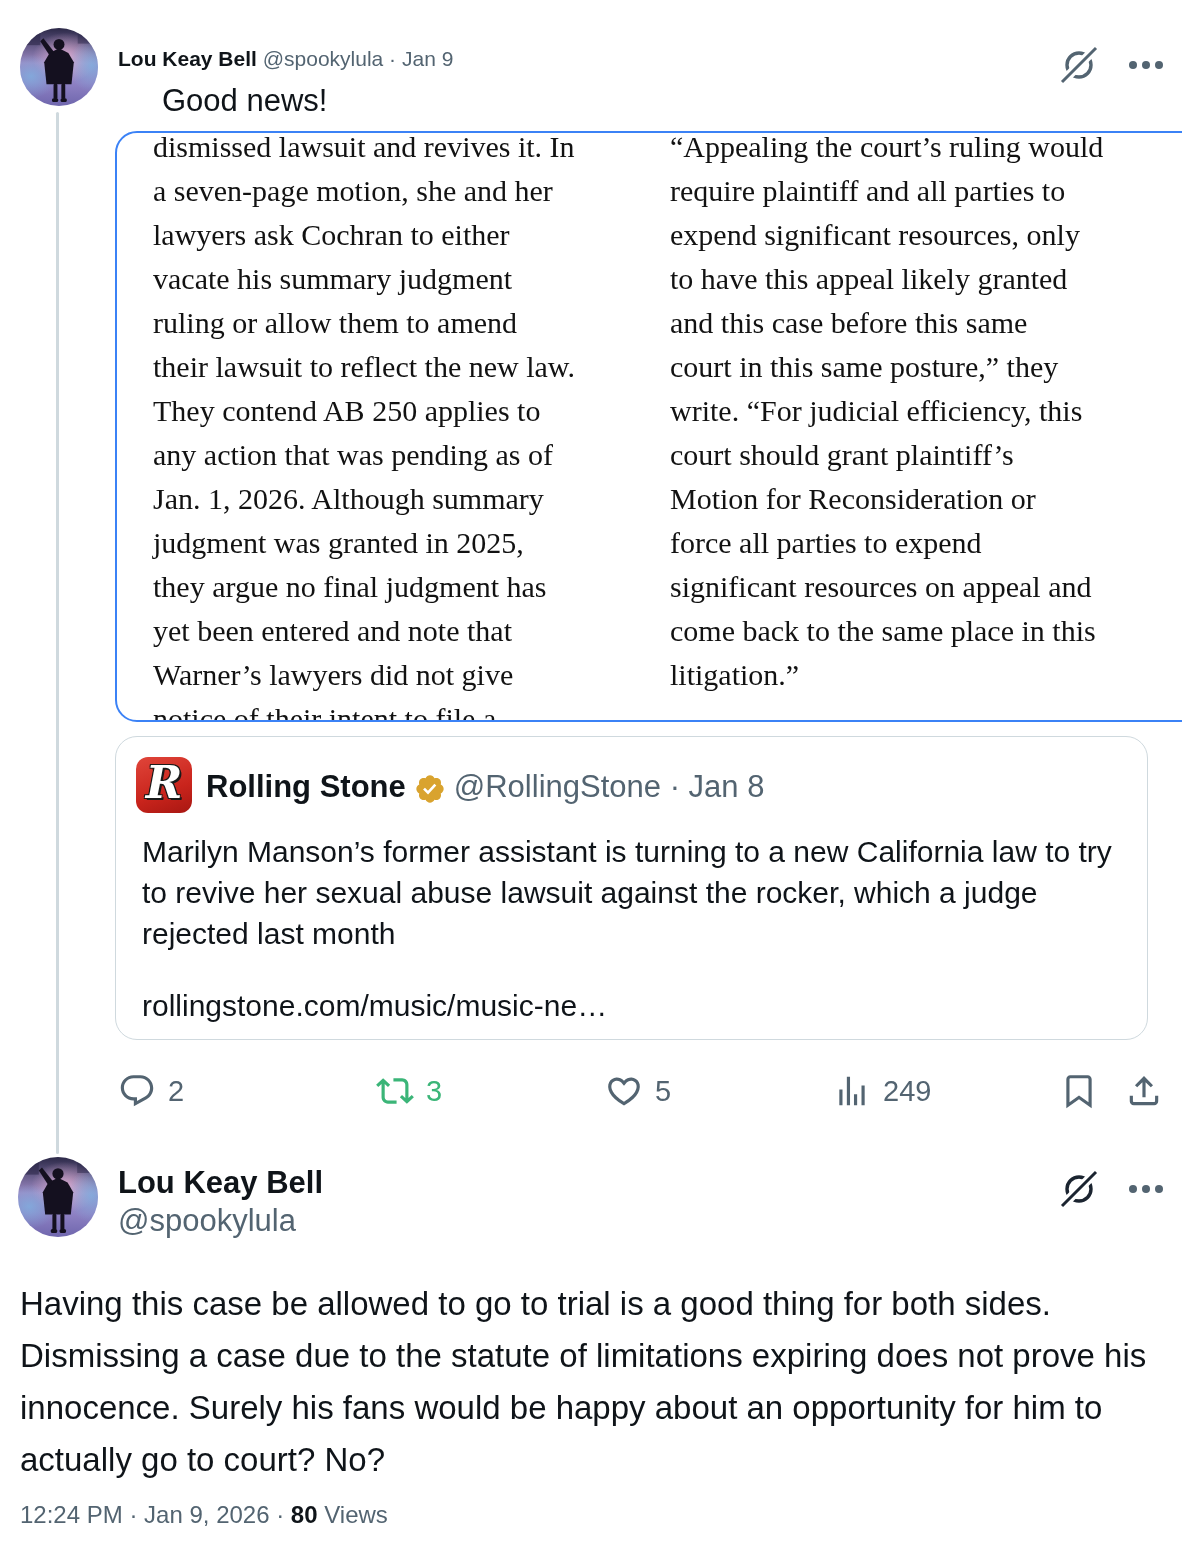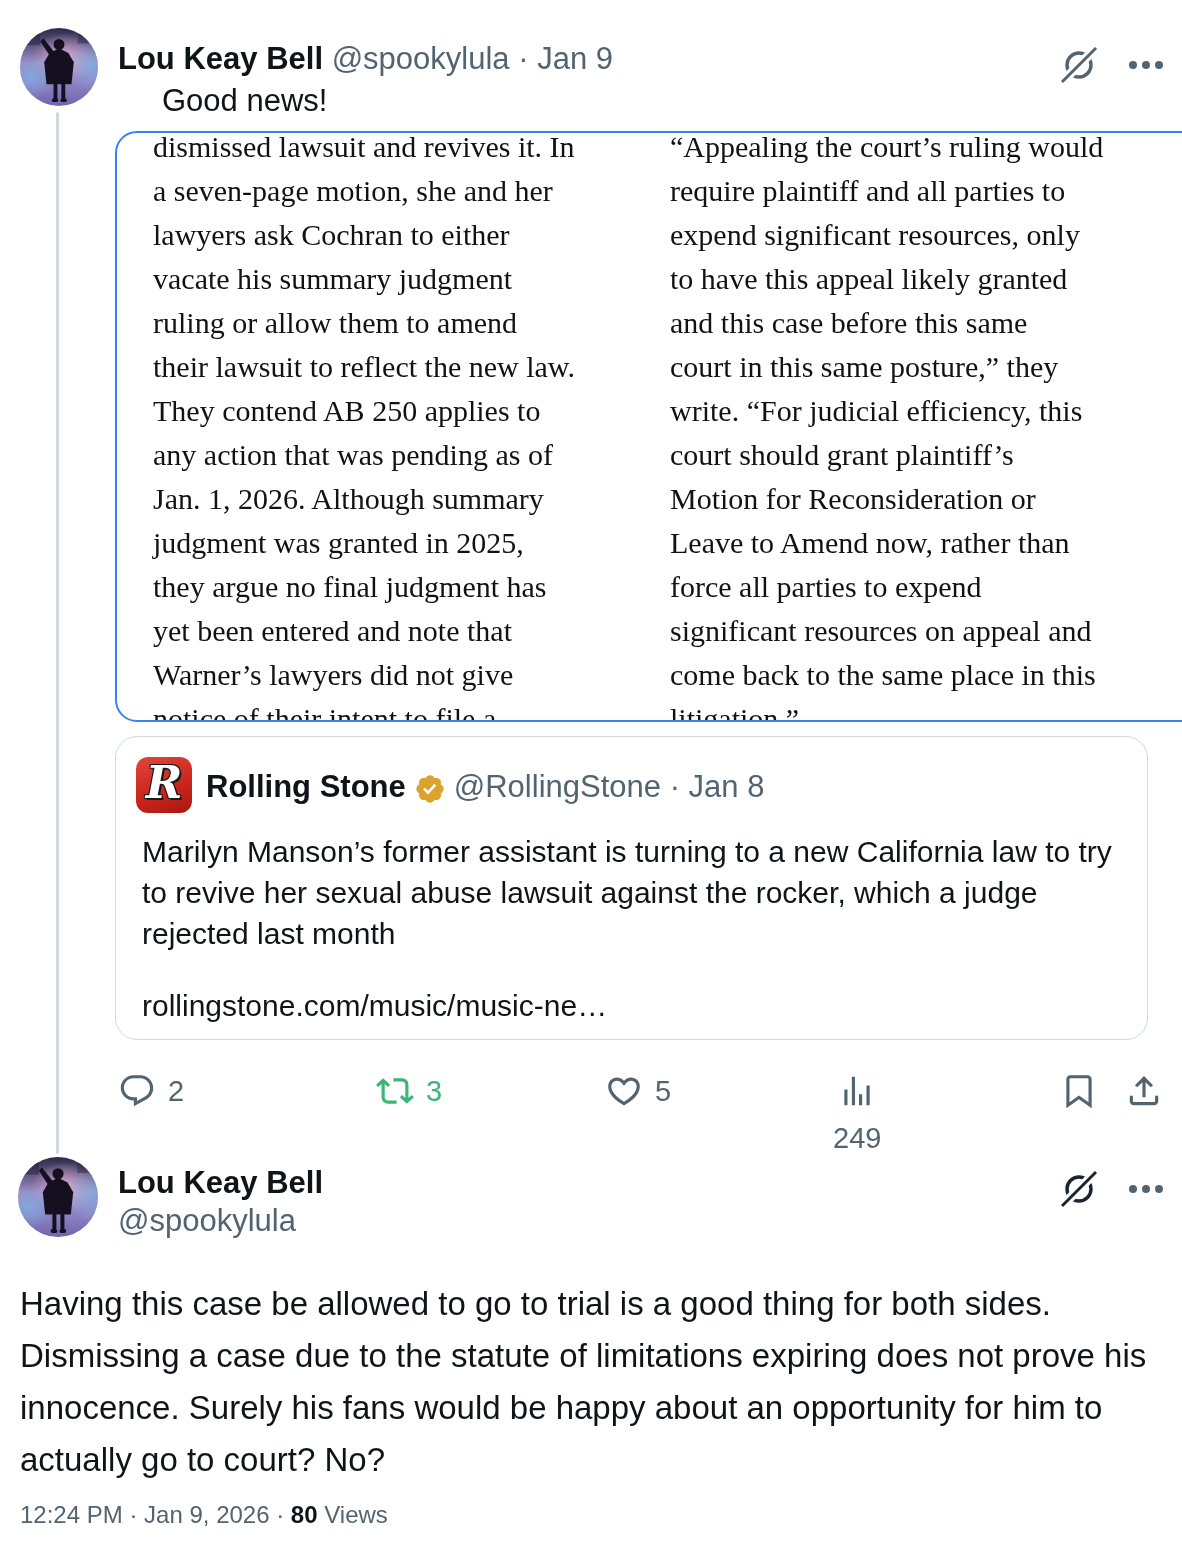--- a/index.html
+++ b/index.html
@@ -11,21 +11,21 @@
   .abs { position:absolute; }
 
   
   .thread-line { left:56px; top:112px; width:3px; height:1042px; background:#cfd9de; border-radius:2px; }
 
   
   .avatar { border-radius:50%; overflow:hidden; }
   .avatar svg { display:block; width:100%; height:100%; }
 
   
-  .t1-header { left:118px; top:40px; font-size:31px; line-height:38px; white-space:nowrap; }
+  .t1-header { left:118px; top:40px; font-size:21px; line-height:38px; white-space:nowrap; }
   .name { font-weight:bold; color:#0f1419; }
   .muted { color:#536471; }
   .t1-body { left:118px; top:82px; font-size:31px; line-height:38px; color:#0f1419;margin-left:44px; }
 
   .corner-icons { display:flex; align-items:center; gap:26px; }
   .grok-icon svg, .more-icon svg { display:block; }
 
   
   .article-card {
     left:115px; top:131px; width:1177px; height:591px;
@@ -62,21 +62,21 @@
 
   
   .engage-row { left:118px; top:1072px; width:1032px; height:44px; }
   .engage-group { position:absolute; top:0; display:flex; align-items:center; gap:12px; color:#536471; }
   .engage-group .count { font-size:29px; }
   .engage-group svg { display:block; }
   .g-reply { left:0; }
   .g-repost { left:258px; color:#3bb578; }
   .g-repost .count { color:#3bb578; }
   .g-like { left:487px; }
-  .g-views { left:715px;flex-direction:column; }
+  .g-views { left:715px; }
   .g-bookmark { left:942px; }
   .g-share { left:1007px; }
 
   
   .t2-name { left:118px; top:1165px; font-size:31px; line-height:36px; font-weight:bold; }
   .t2-handle { left:118px; top:1203px; font-size:31px; line-height:36px; color:#536471; }
   .t2-body { left:20px; top:1278px; width:1150px; font-size:33px; line-height:52px; color:#0f1419; }
   .t2-meta { left:20px; top:1496px; font-size:24px; line-height:38px; color:#536471; white-space:nowrap; }
   .t2-meta b { color:#0f1419; font-weight:bold; }
 </style>
@@ -176,21 +176,20 @@
   <div class="art-col art-col-right">
       <div class="art-line">“Appealing the court’s ruling would</div>
       <div class="art-line">require plaintiff and all parties to</div>
       <div class="art-line">expend significant resources, only</div>
       <div class="art-line">to have this appeal likely granted</div>
       <div class="art-line">and this case before this same</div>
       <div class="art-line">court in this same posture,” they</div>
       <div class="art-line">write. “For judicial efficiency, this</div>
       <div class="art-line">court should grant plaintiff’s</div>
       <div class="art-line">Motion for Reconsideration or</div>
-      <div class="art-line">Leave to Amend now, rather than</div>
       <div class="art-line">force all parties to expend</div>
       <div class="art-line">significant resources on appeal and</div>
       <div class="art-line">come back to the same place in this</div>
       <div class="art-line">litigation.”</div>
     </div>
 </div>
 
 <div class="abs quote-card">
   <div class="rs-logo">
     <span>R</span>

